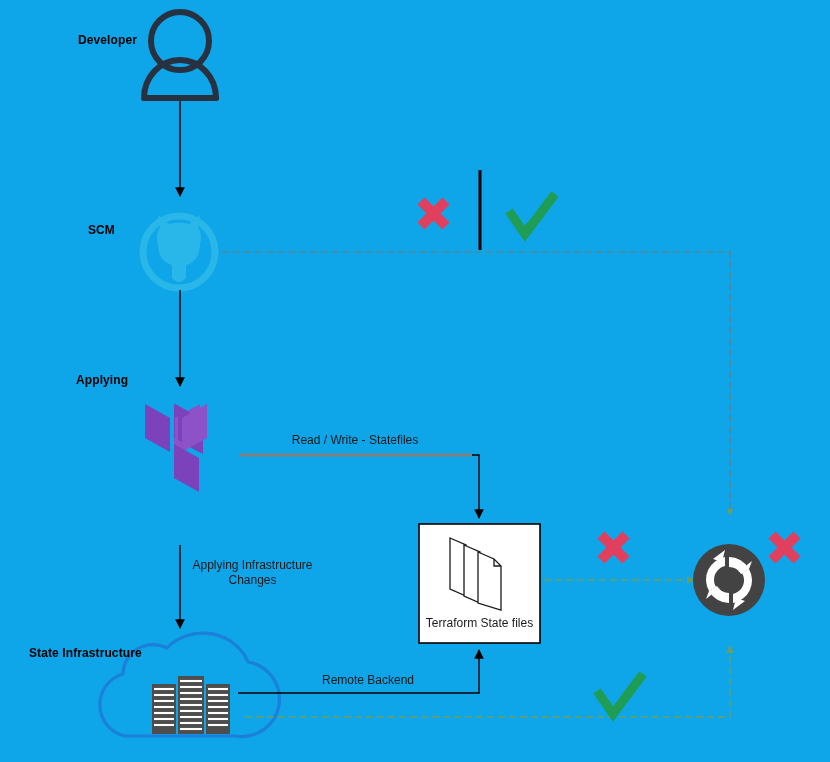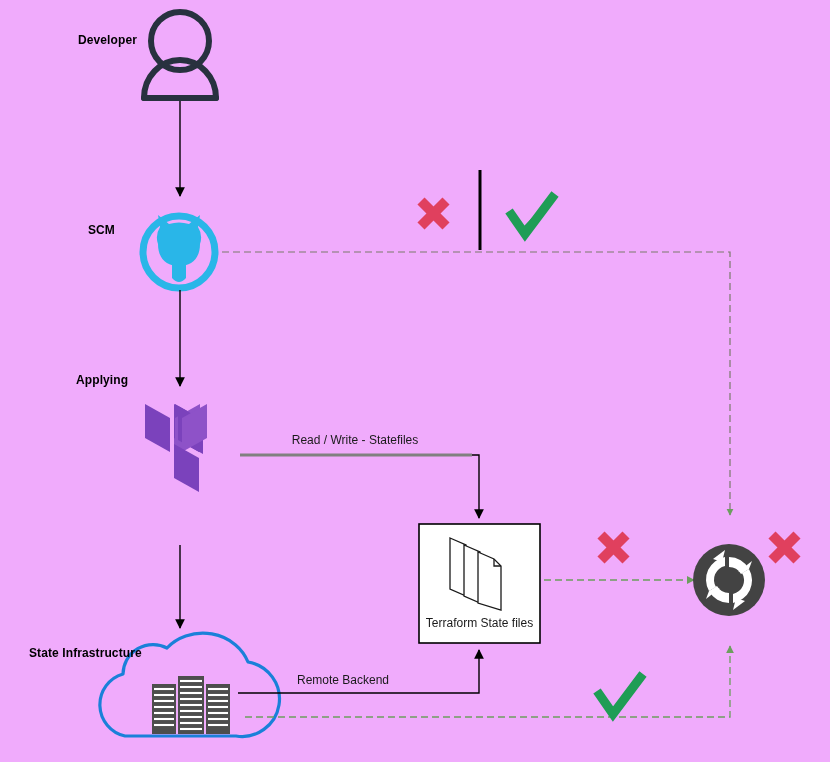--- a/index.html
+++ b/index.html
@@ -9,21 +9,21 @@
     background: #ffffff;
   }
   body {
     font-family: "Liberation Sans", sans-serif;
     -webkit-font-smoothing: antialiased;
   }
   #canvas {
     position: relative;
     width: 830px;
     height: 762px;
-    background: #f0abfc;
+    background: #0ea5e9;
     overflow: hidden;
   }
   #diagram-svg {
     position: absolute;
     left: 0;
     top: 0;
     width: 830px;
     height: 762px;
   }
   .node-label {
@@ -52,21 +52,21 @@
     color: #1a1a1a;
     white-space: nowrap;
     text-align: center;
   }
   .lbl-developer { left: 78px;  top: 33px; }
   .lbl-scm       { left: 88px;  top: 223px; }
   .lbl-terraform { left: 76px;  top: 373px; }
   .lbl-cloud     { left: 29px;  top: 646px; }
   .lbl-readwrite { left: 240px; top: 433px; width: 230px; }
   .lbl-applying  { left: 170px; top: 558px; width: 165px; }
-  .lbl-remote    { left: 243px; top: 673px; width: 200px; }
+  .lbl-remote    { left: 268px; top: 673px; width: 200px; }
   .lbl-statefile { left: 419px; top: 616px; width: 121px; }
 </style>
 </head>
 <body>
 
 <div id="canvas">
 
   <svg id="diagram-svg" viewBox="0 0 830 762">
     <defs>
       <marker id="arrow-black" viewBox="0 0 10 10" refX="9" refY="5" markerWidth="7" markerHeight="7" orient="auto-start-reverse">
@@ -212,18 +212,22 @@
     </g>
   </svg>
 
   <div class="node-label lbl-developer">Developer</div>
   <div class="node-label lbl-scm">SCM</div>
   <div class="node-label lbl-terraform">Applying</div>
   <div class="node-label lbl-cloud">State Infrastructure</div>
 
   <div class="edge-label lbl-readwrite">Read / Write - Statefiles</div>
 
+  <div class="edge-label lbl-applying">
+    <div>Applying Infrastructure</div>
+    <div>Changes</div>
+  </div>
 
   <div class="edge-label lbl-remote">Remote Backend</div>
 
   <div class="box-label lbl-statefile">Terraform State files</div>
 
 </div>
 
 </body></html>

